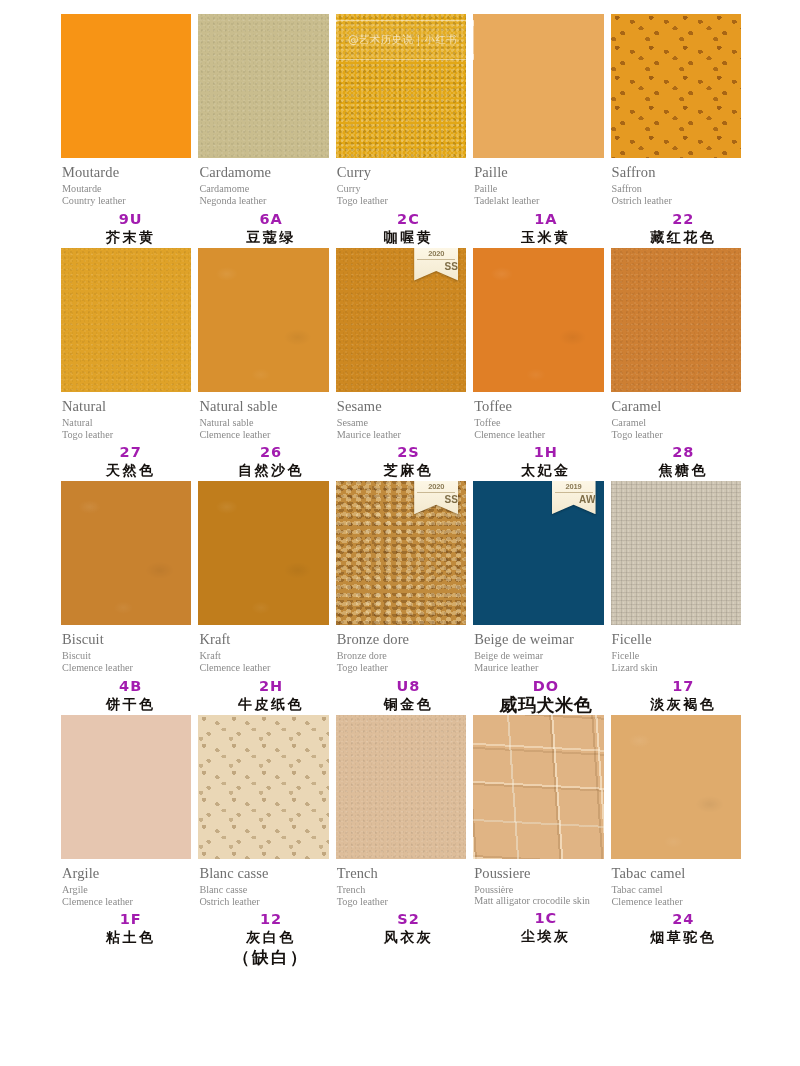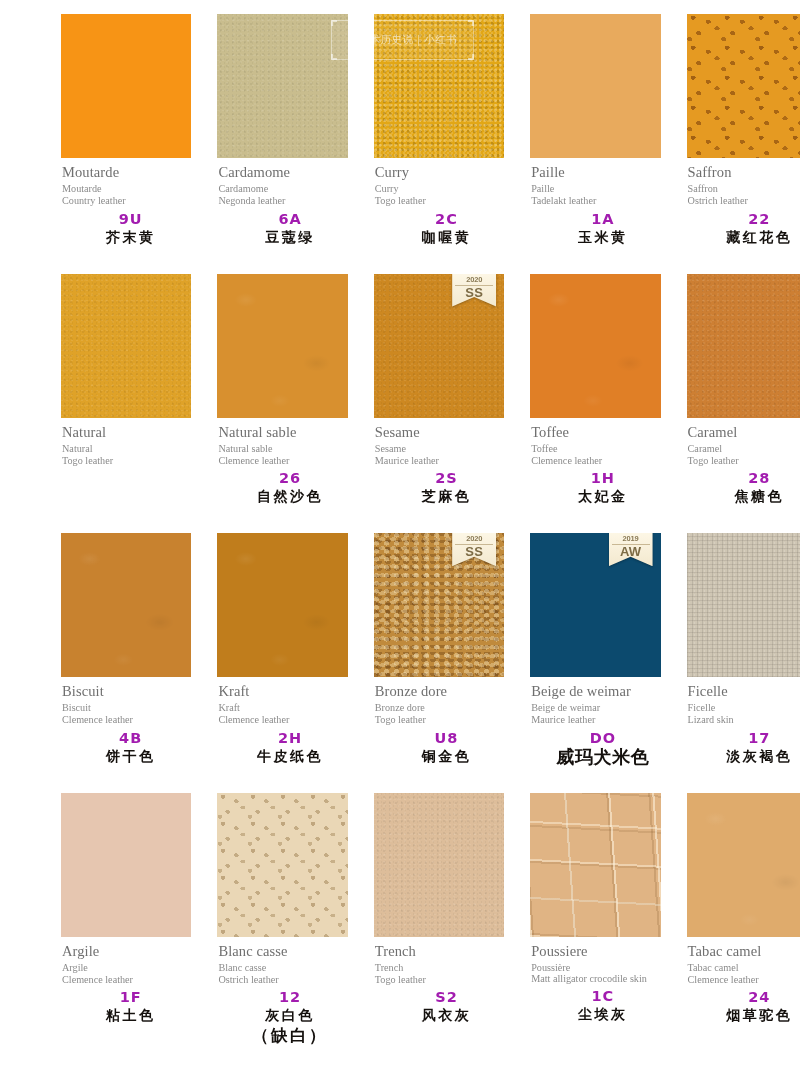--- a/index.html
+++ b/index.html
@@ -18,21 +18,20 @@
   }
   
   .grid {
     position: absolute;
     left: 61px; top: 14px;
     width: 682px;
     display: grid;
     grid-template-columns: repeat(5, 130.4px);
     column-gap: 7px;
     row-gap: 0px;
-    gap: 26px;
   }
   .cell { width: 130.4px; position: relative; }
 
   
   .swatch {
     position: relative;
     width: 130.4px; height: 144px;
     overflow: hidden;
     background-repeat: repeat;
   }
@@ -146,23 +145,24 @@
   .ribbon-year {
     font-size: 7.5px; font-weight: 700;
     color: #8a7a55; letter-spacing: -0.2px;
     line-height: 9px;
   }
   .ribbon-line {
     height: 1px; background: #c9b894;
     margin: 1px 3px 2px;
   }
   .ribbon-season {
-    font-size: 13px; font-weight: 700;
+    font-size: 10px; font-weight: 700;
     color: #7d6c46; line-height: 10px;
     letter-spacing: 0.2px;
+    text-align: right;
   }
 
   
   .info { padding: 6px 0 0 1px; }
   .name-main {
     font-family: "Liberation Serif", serif;
     font-size: 14.5px;
     color: #6f6f6f;
     line-height: 17px;
     letter-spacing: .1px;
@@ -321,20 +321,24 @@
         </div>
       </div>
       <div class="cell">
         <div class="swatch grain" style="background: rgb(223, 162, 40);"></div>
         <div class="info">
           <div class="name-main">Natural</div>
           <div class="name-sub">
             <div>Natural</div>
             <div class="material">Togo leather</div>
           </div>
+          <div class="code-block shift-s">
+            <div class="code">27</div>
+            <div class="cn">天然色</div>
+          </div>
         </div>
       </div>
       <div class="cell">
         <div class="swatch mottle" style="background: rgb(216, 144, 47);"></div>
         <div class="info">
           <div class="name-main">Natural sable</div>
           <div class="name-sub">
             <div>Natural sable</div>
             <div class="material">Clemence leather</div>
           </div>

